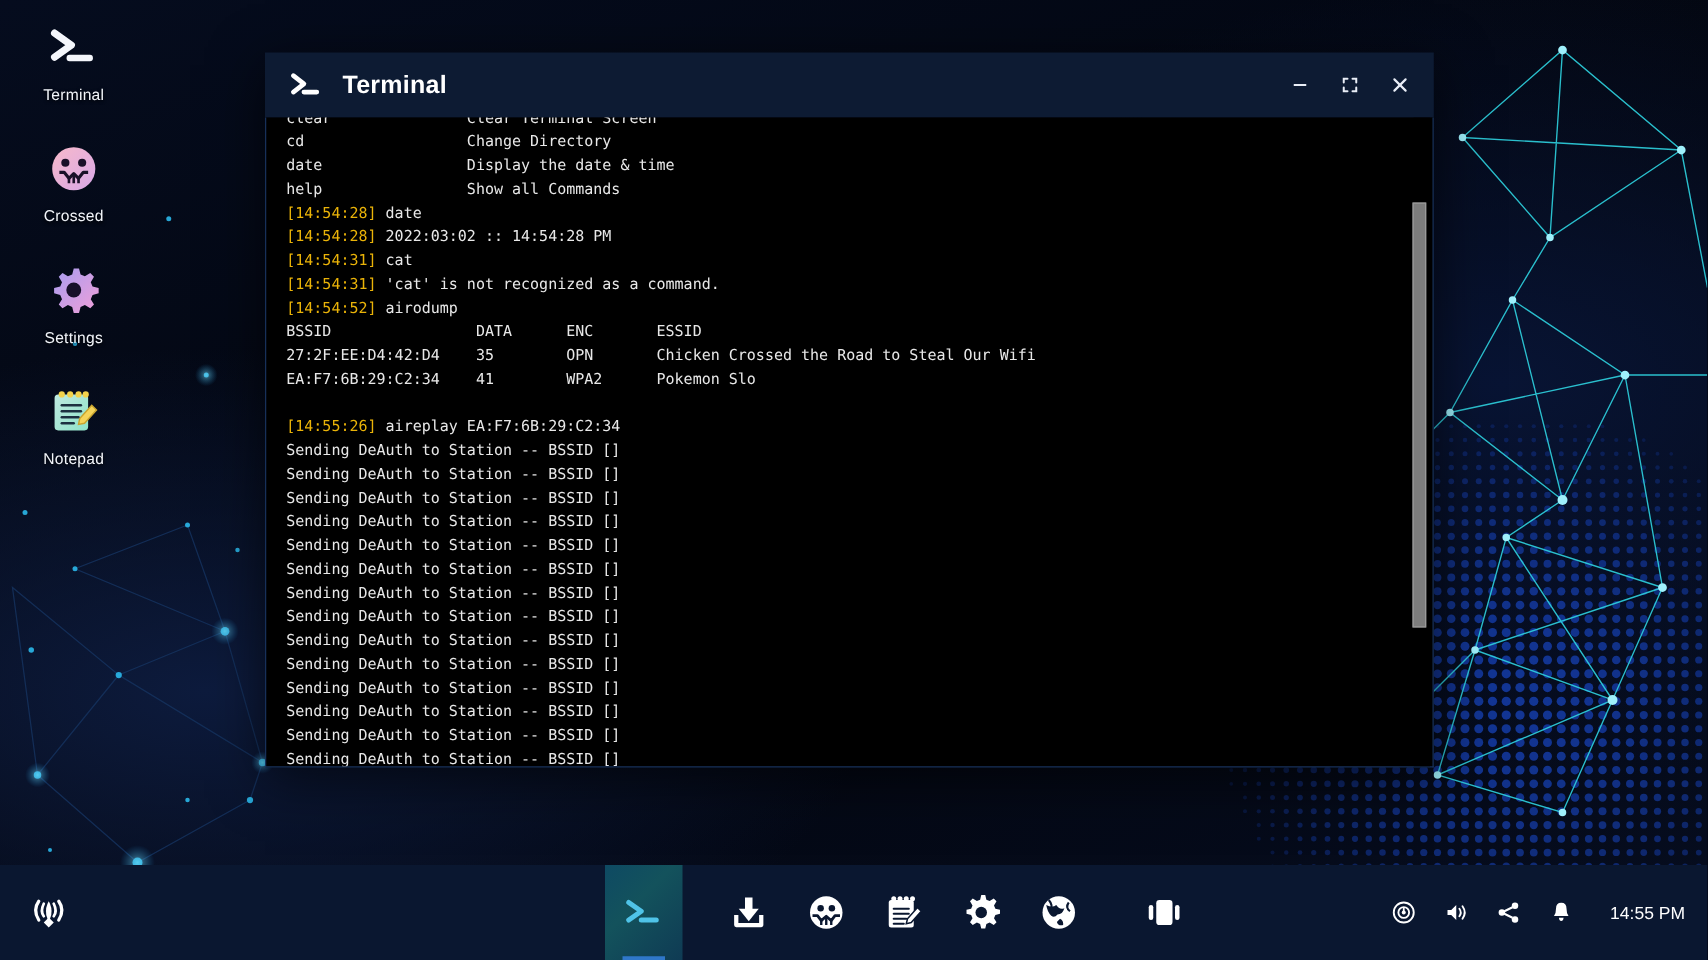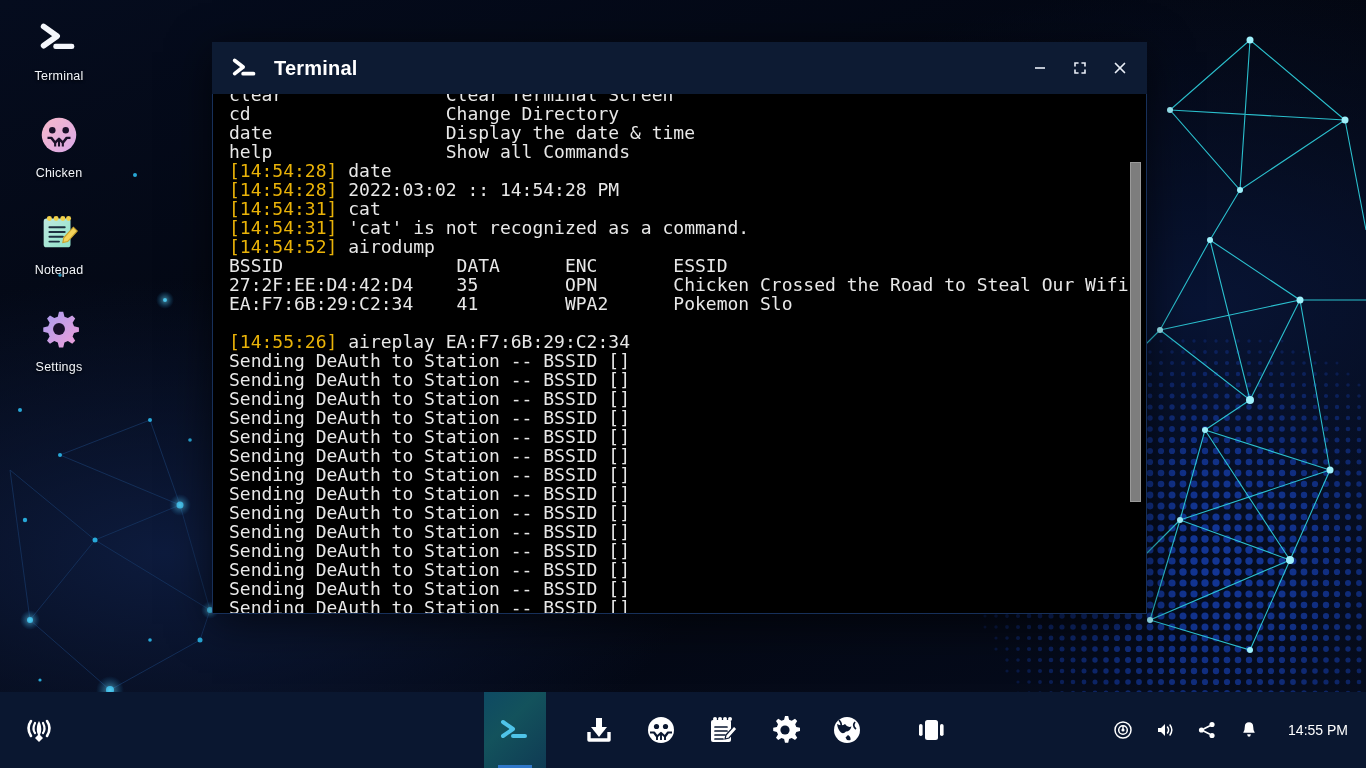--- a/index.html
+++ b/index.html
@@ -44,21 +44,21 @@
   #win-controls{ position:absolute; right:10px; top:0; height:52px; display:flex; align-items:center; gap:6px; }
   .wc{ width:34px; height:34px; display:flex; align-items:center; justify-content:center; cursor:pointer; border-radius:3px;}
 
   #term-body{
     position:relative; height:520px; background:#000;
     border:1px solid #17305a; border-top:none; overflow:hidden;
   }
   #term-text{
     position:absolute; left:16px; top:-9px; right:26px;
     font-family:"DejaVu Sans Mono","Liberation Mono",monospace;
-    font-size:18px; line-height:19px; color:#e8e8e8; white-space:pre;
+    font-size:12px; line-height:19px; color:#e8e8e8; white-space:pre;
   }
   #term-text .ts{ color:#eab308; }
   #term-text .row{ height:19px; }
 
   
   #scroll-track{
     position:absolute; right:2px; top:0; width:13px; height:520px; background:#000;
   }
   #scroll-thumb{
     position:absolute; right:3px; top:68px; width:11px; height:340px;
@@ -1625,21 +1625,37 @@
               <stop offset="100%" stop-color="#d9a8e8"></stop>
             </linearGradient>
         </defs>
         <circle cx="24" cy="24" r="18" fill="url(#fg)"></circle>
         <circle cx="17" cy="19" r="3.4" fill="#1a1028"></circle>
         <circle cx="31" cy="19" r="3.4" fill="#1a1028"></circle>
         <path d="M12 27 L16 27 L20 32 L24 28 L28 32 L32 27 L36 27" stroke="#1a1028" stroke-width="2.6" fill="none" stroke-linejoin="round"></path>
         <path d="M20 32 L20 36 M28 32 L28 36 M24 28 L24 36" stroke="#1a1028" stroke-width="2.2"></path>
       </svg>
     </span>
-    <span class="lbl">Chicken</span>
+    <span class="lbl">Crossed</span>
+  </div>
+
+  <div class="desk-icon">
+    <span class="glyph">
+      <svg width="46" height="46" viewBox="0 0 48 48">
+        <defs>
+            <linearGradient id="gg" x1="0" y1="0" x2="1" y2="1">
+          <stop offset="0%" stop-color="#a89cf0"></stop>
+              <stop offset="100%" stop-color="#f0a0d8"></stop>
+            </linearGradient>
+        </defs>
+        <path fill="url(#gg)" d="M24 6 l4.4 0 1.3 5.1 3.6 1.5 4.5-2.7 3.1 3.1 -2.7 4.5 1.5 3.6 5.1 1.3 0 4.4 -5.1 1.3 -1.5 3.6 2.7 4.5 -3.1 3.1 -4.5-2.7 -3.6 1.5 -1.3 5.1 -4.4 0 -1.3-5.1 -3.6-1.5 -4.5 2.7 -3.1-3.1 2.7-4.5 -1.5-3.6 -5.1-1.3 0-4.4 5.1-1.3 1.5-3.6 -2.7-4.5 3.1-3.1 4.5 2.7 3.6-1.5 z"></path>
+        <circle cx="24" cy="24" r="6.2" fill="#17102a"></circle>
+      </svg>
+    </span>
+    <span class="lbl">Settings</span>
   </div>
 
   <div class="desk-icon">
     <span class="glyph">
       <svg width="46" height="46" viewBox="0 0 48 48">
         <defs>
             <linearGradient id="ng" x1="0" y1="0" x2="1" y2="1">
           <stop offset="0%" stop-color="#bfe9e0"></stop>
               <stop offset="100%" stop-color="#8fe3c8"></stop>
             </linearGradient>
@@ -1654,36 +1670,20 @@
         <g stroke="#1d3040" stroke-width="2" stroke-linecap="round">
           <path d="M14 19 H30"></path>
             <path d="M14 24 H30"></path>
             <path d="M14 29 H28"></path>
             <path d="M14 34 H24"></path>
         </g>
         <path d="M29 30 L39 19 L43 23 L33 34 L28 35 Z" fill="#f5d45a" stroke="#c9a42e" stroke-width="1.2"></path>
       </svg>
     </span>
     <span class="lbl">Notepad</span>
-  </div>
-
-  <div class="desk-icon">
-    <span class="glyph">
-      <svg width="46" height="46" viewBox="0 0 48 48">
-        <defs>
-            <linearGradient id="gg" x1="0" y1="0" x2="1" y2="1">
-          <stop offset="0%" stop-color="#a89cf0"></stop>
-              <stop offset="100%" stop-color="#f0a0d8"></stop>
-            </linearGradient>
-        </defs>
-        <path fill="url(#gg)" d="M24 6 l4.4 0 1.3 5.1 3.6 1.5 4.5-2.7 3.1 3.1 -2.7 4.5 1.5 3.6 5.1 1.3 0 4.4 -5.1 1.3 -1.5 3.6 2.7 4.5 -3.1 3.1 -4.5-2.7 -3.6 1.5 -1.3 5.1 -4.4 0 -1.3-5.1 -3.6-1.5 -4.5 2.7 -3.1-3.1 2.7-4.5 -1.5-3.6 -5.1-1.3 0-4.4 5.1-1.3 1.5-3.6 -2.7-4.5 3.1-3.1 4.5 2.7 3.6-1.5 z"></path>
-        <circle cx="24" cy="24" r="6.2" fill="#17102a"></circle>
-      </svg>
-    </span>
-    <span class="lbl">Settings</span>
   </div>
 
 </div>
 
 <div id="terminal-window">
   <div id="titlebar">
     <span class="tb-icon">
       <svg width="30" height="30" viewBox="0 0 32 32">
         <path d="M5 8 L14 15 L5 22" stroke="#fff" stroke-width="4" fill="none" stroke-linecap="round" stroke-linejoin="round"></path>
         <rect x="12" y="20" width="15" height="4" rx="2" fill="#fff"></rect>

